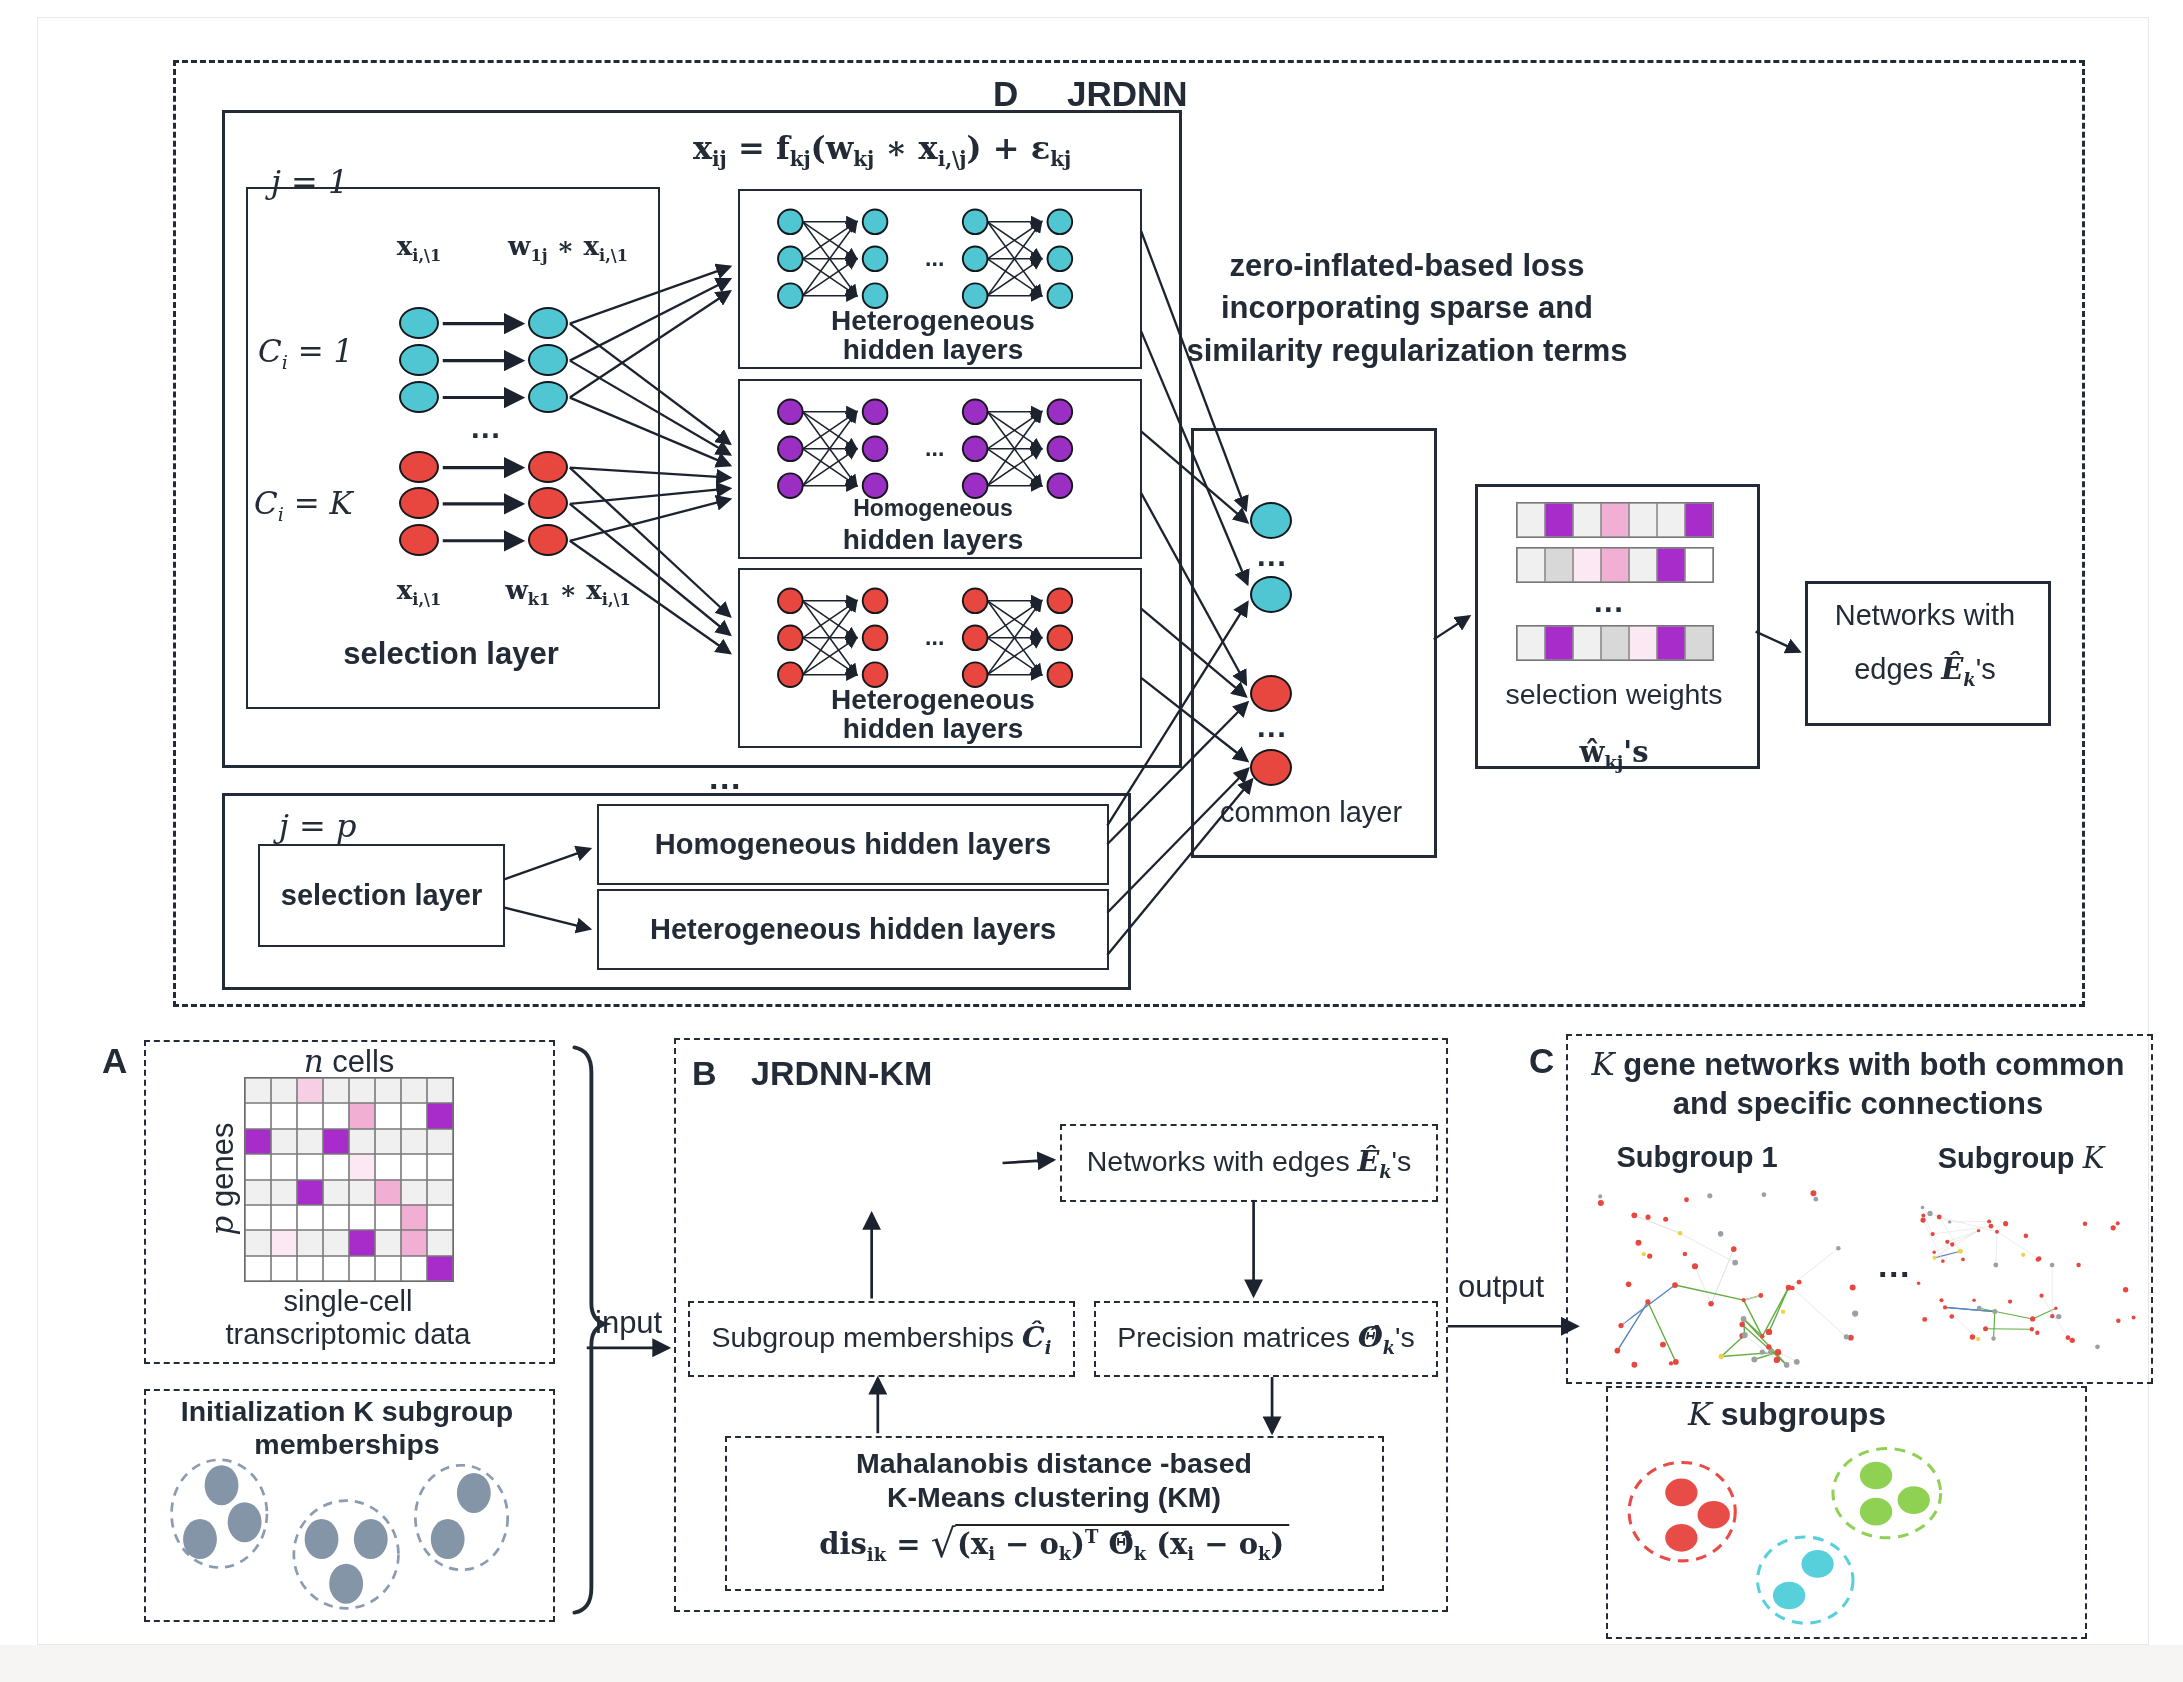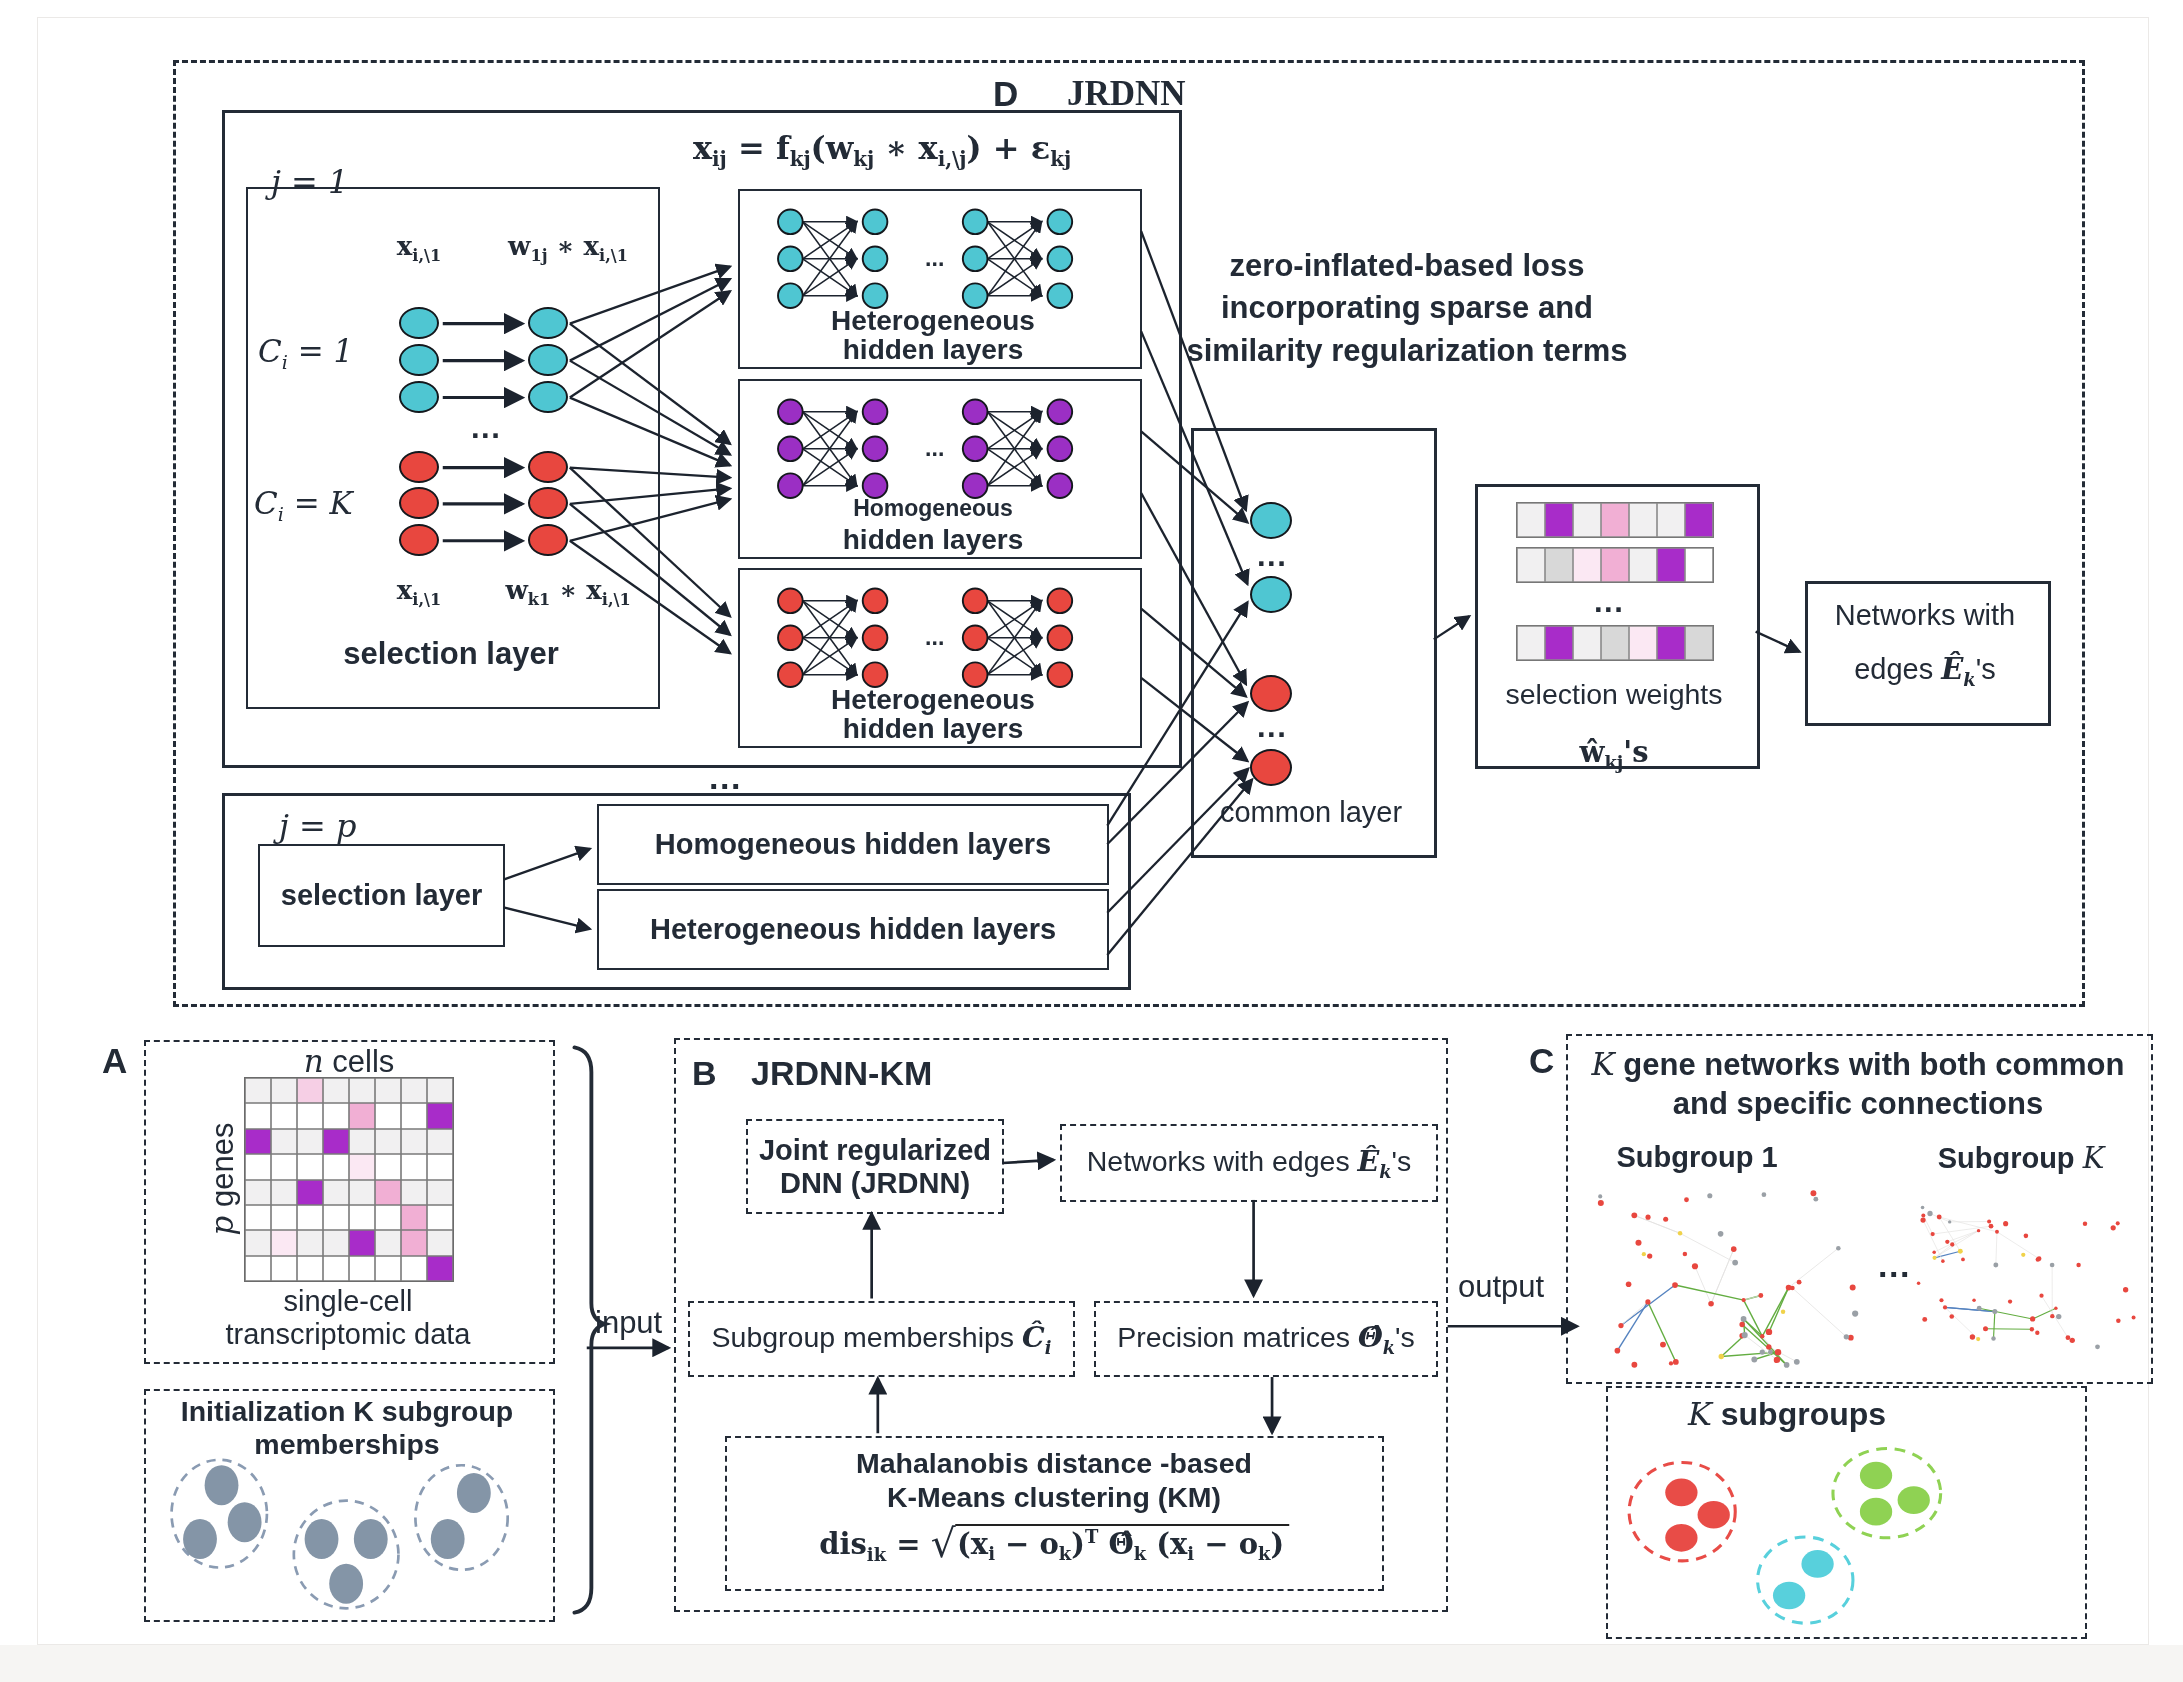--- a/index.html
+++ b/index.html
@@ -49,21 +49,21 @@
     </marker>
   </defs>
 </svg>
 
 <div id="canvas">
   <div class="page-frame"></div>
   <div class="page-below"></div>
 
   <div class="dash" style="left:173px;top:60px;width:1906px;height:941px;"></div>
   <div class="lbl b" style="left:993px;top:74px;font-size:35px;">D</div>
-  <div class="lbl b" style="left:1067px;top:74px;font-size:35px;font-family:Liberation Serif, serif;">JRDNN</div>
+  <div class="lbl b" style="left:1067px;top:74px;font-size:35px;">JRDNN</div>
 
   <div class="box" style="left:222px;top:110px;width:954px;height:652px;"></div>
   <div class="lbl math" style="left:693px;top:129px;font-size:32px;"><span class="ctr lbl" style="position:relative"><span class="tk-p">x</span><sub class="tk-s">ij</sub><span class="tk-p"> = </span><span class="tk-p">f</span><sub class="tk-s">kj</sub><span class="tk-p">(</span><span class="tk-p">w</span><sub class="tk-s">kj</sub><span class="tk-p"> ∗ </span><span class="tk-p">x</span><sub class="tk-s">i,\j</sub><span class="tk-p">) + </span><span class="tk-p">ε</span><sub class="tk-s">kj</sub></span></div>
   <div class="lbl math-reg" style="left:271px;top:163px;font-size:32px;"><span class="tk-p">j</span><span class="tk-p"> = 1</span></div>
 
   <div class="box3" style="left:246px;top:187px;width:410px;height:518px;"></div>
   <div class="lbl math ctr" style="left:419px;top:231px;font-size:26px;"><span class="tk-p">x</span><sub class="tk-s">i,\1</sub></div>
   <div class="lbl math ctr" style="left:568px;top:231px;font-size:26px;"><span class="tk-p">w</span><sub class="tk-s">1j</sub><span class="tk-p"> ∗ </span><span class="tk-p">x</span><sub class="tk-s">i,\1</sub></div>
   <div class="lbl math-reg" style="left:258px;top:333px;font-size:31px;"><span class="tk-p">C</span><sub class="tk-s">i</sub><span class="tk-p"> = 1</span></div>
   <div class="lbl math-reg" style="left:254px;top:485px;font-size:31px;"><span class="tk-p">C</span><sub class="tk-s">i</sub><span class="tk-p"> = K</span></div>
@@ -349,24 +349,20 @@
     <ellipse cx="421" cy="58" rx="22" ry="26" fill="var(--slate)"></ellipse>
     <ellipse cx="387" cy="118" rx="22" ry="26" fill="var(--slate)"></ellipse>
   </svg>
 
   <div class="lbl" style="left:595px;top:1305px;font-size:31px;">input</div>
 
   <div class="dash3" style="left:674px;top:1038px;width:770px;height:570px;"></div>
   <div class="lbl b" style="left:692px;top:1054px;font-size:34px;">B</div>
   <div class="lbl b" style="left:751px;top:1054px;font-size:34px;">JRDNN-KM</div>
 
-  <div class="dash3" style="left:746px;top:1119px;width:254px;height:91px;display:flex;flex-direction:column;align-items:center;justify-content:center;">
-    <span class="b" style="font-size:29px;">Joint regularized</span>
-    <span class="b" style="font-size:29px;">DNN (JRDNN)</span>
-  </div>
   <div class="dash3" style="left:1060px;top:1124px;width:374px;height:74px;display:flex;align-items:center;justify-content:center;">
     <span style="font-size:28.5px;"><span class="tk-p">Networks with edges </span><span class="tk-i">Ê</span><sub class="tk-si">k</sub><span class="tk-p">'s</span></span>
   </div>
   <div class="dash3" style="left:688px;top:1301px;width:383px;height:72px;display:flex;align-items:center;justify-content:center;">
     <span style="font-size:28.5px;"><span class="tk-p">Subgroup memberships </span><span class="tk-i">Ĉ</span><sub class="tk-si">i</sub></span>
   </div>
   <div class="dash3" style="left:1094px;top:1301px;width:340px;height:72px;display:flex;align-items:center;justify-content:center;">
     <span style="font-size:28.5px;"><span class="tk-p">Precision matrices </span><span class="tk-i">Θ̂</span><sub class="tk-si">k</sub><span class="tk-p">'s</span></span>
   </div>
   <div class="dash3" style="left:725px;top:1436px;width:655px;height:151px;">

